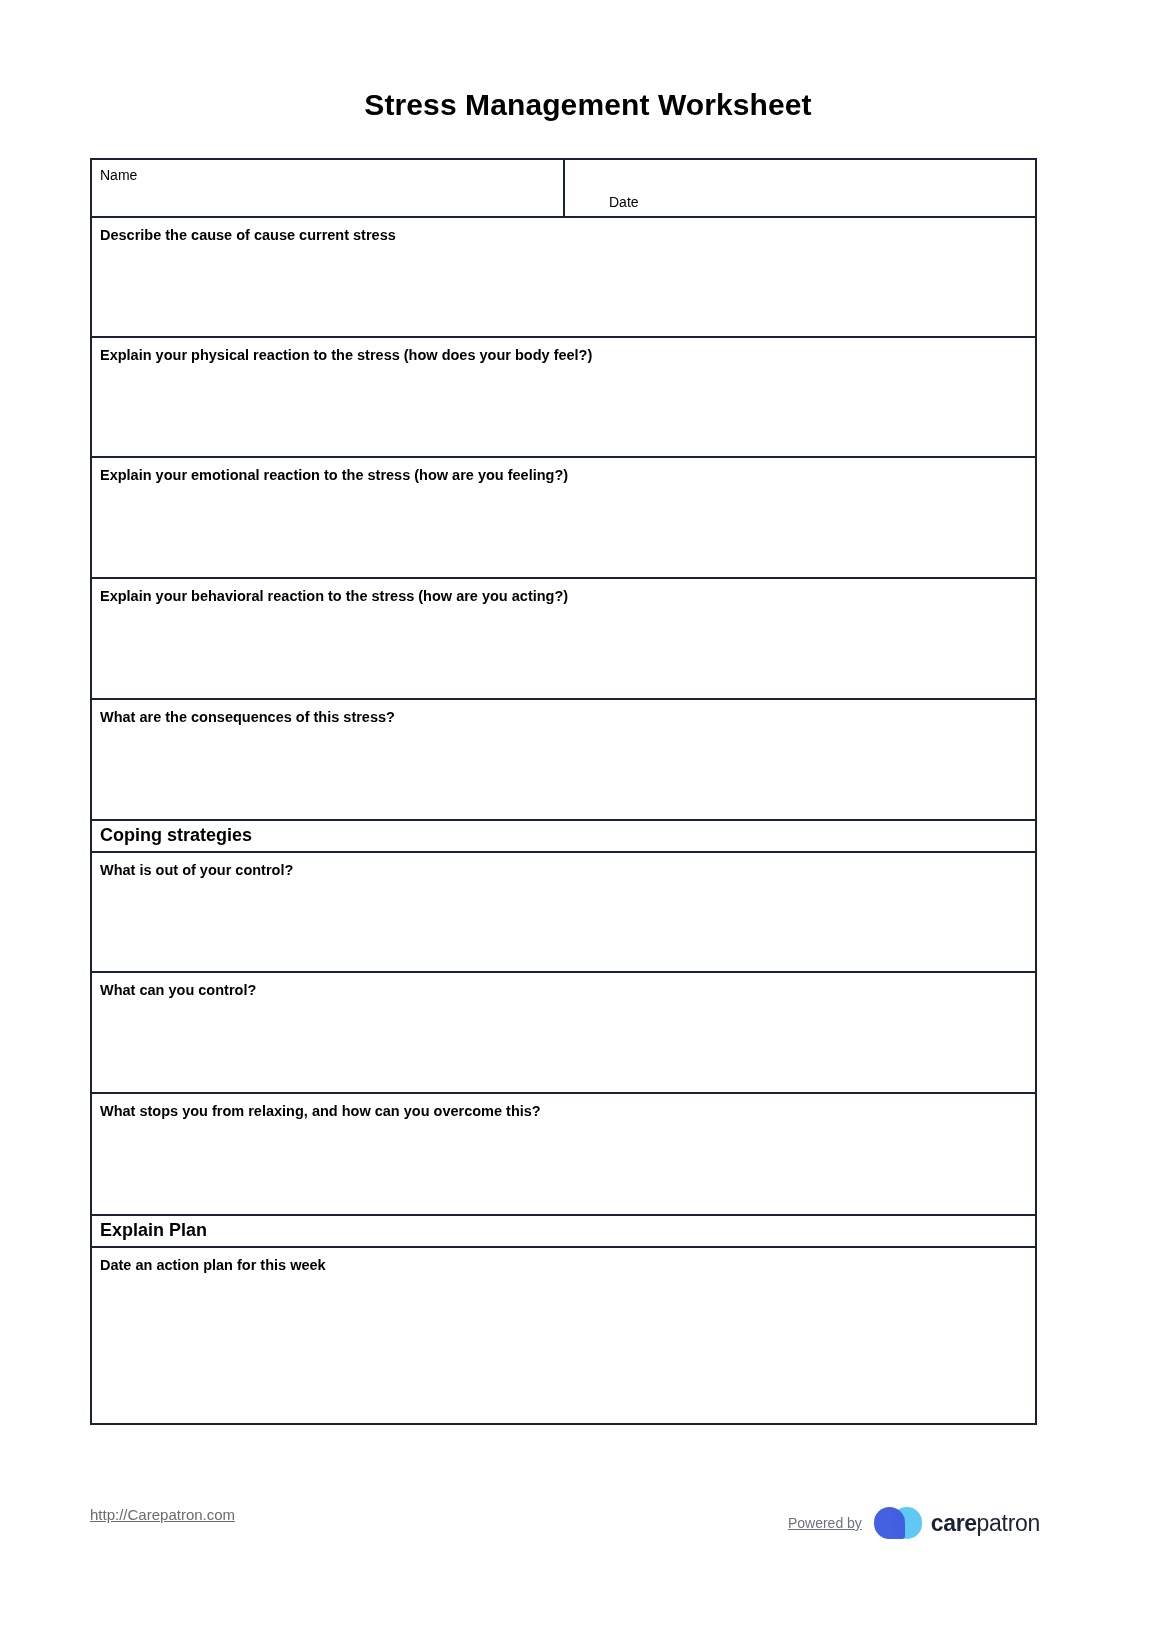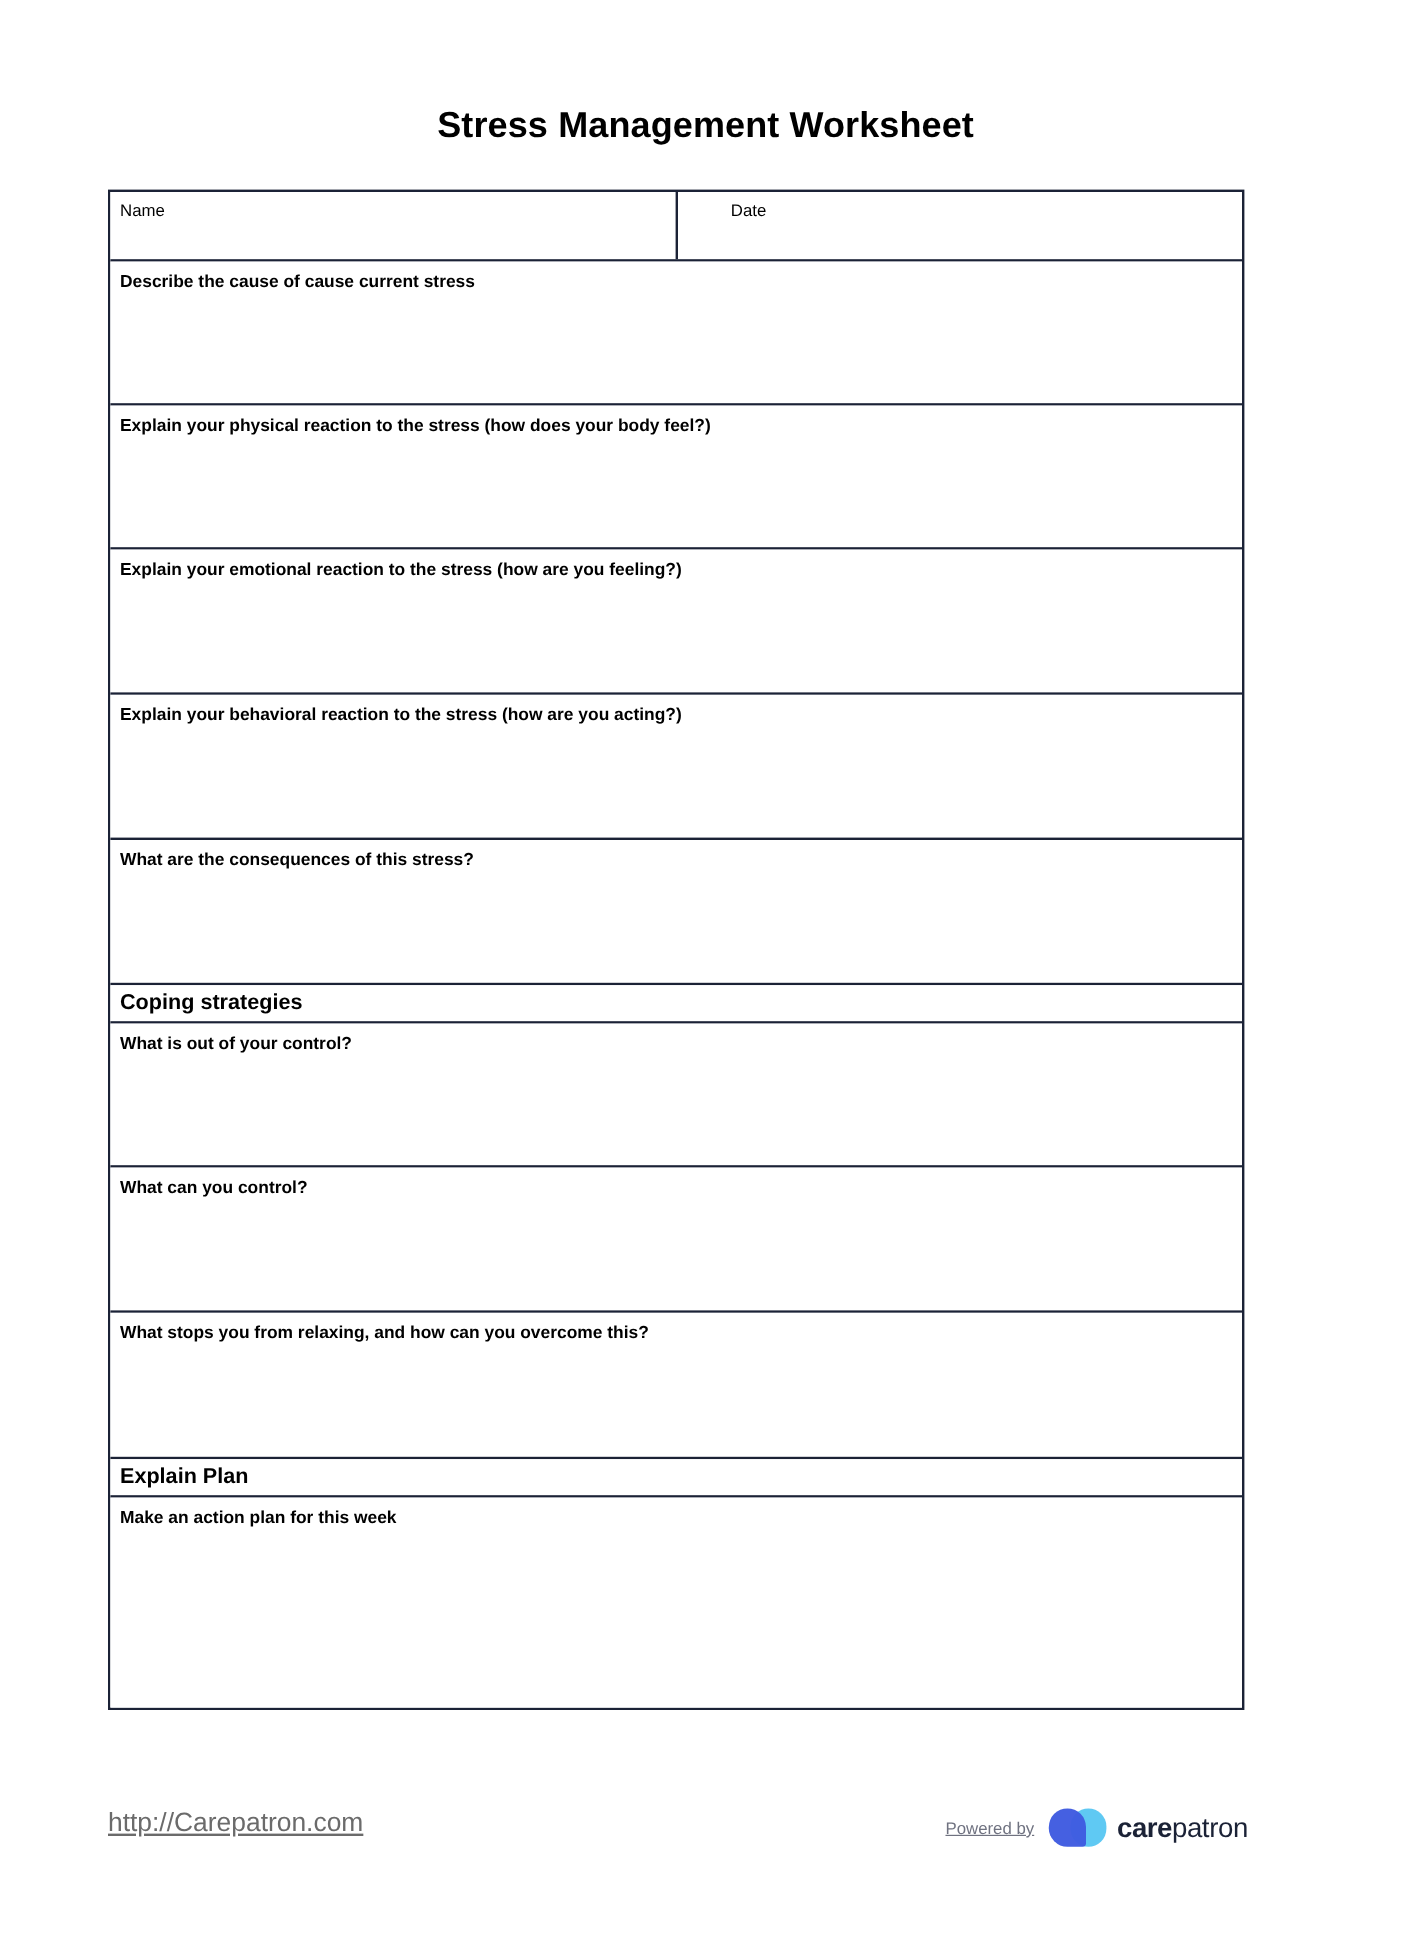--- a/index.html
+++ b/index.html
@@ -71,20 +71,21 @@
     font-weight: normal;
     line-height: 1.1;
     color: #000000;
   }
   .idcell.left {
     width: 473px;
     border-right: 2px solid #1b2236;
   }
   .idcell.right {
     flex: 1 1 auto;
+    margin-top: 27px;
   }
 
   
   .qblock {
     box-sizing: border-box;
     padding: 9px 0 0 8px;
   }
   .qlabel {
     font-size: 14.5px;
     font-weight: bold;
@@ -116,21 +117,21 @@
     position: absolute;
     left: 90px;
     top: 1484px;
     width: 950px;
     height: 50px;
   }
   .site-url {
     position: absolute;
     left: 0;
     top: 6px;
-    font-size: 22px;
+    font-size: 15px;
     color: #6b6b6b;
     text-decoration: underline;
     letter-spacing: 0px;
     white-space: nowrap;
   }
   .brand {
     position: absolute;
     right: 0;
     top: 0;
     display: flex;
@@ -252,21 +253,21 @@
     </div>
 
     <div class="row">
       <div class="section">
         <div class="seclabel">Explain Plan</div>
       </div>
     </div>
 
     <div class="row">
       <div class="qblock h175">
-        <div class="qlabel">Make an action plan for this week</div>
+        <div class="qlabel">Date an action plan for this week</div>
       </div>
     </div>
 
   </div>
 
   <div class="footer">
     <a class="site-url" href="#">http://Carepatron.com</a>
 
     <div class="brand">
       <span class="powered-by">Powered by</span>

